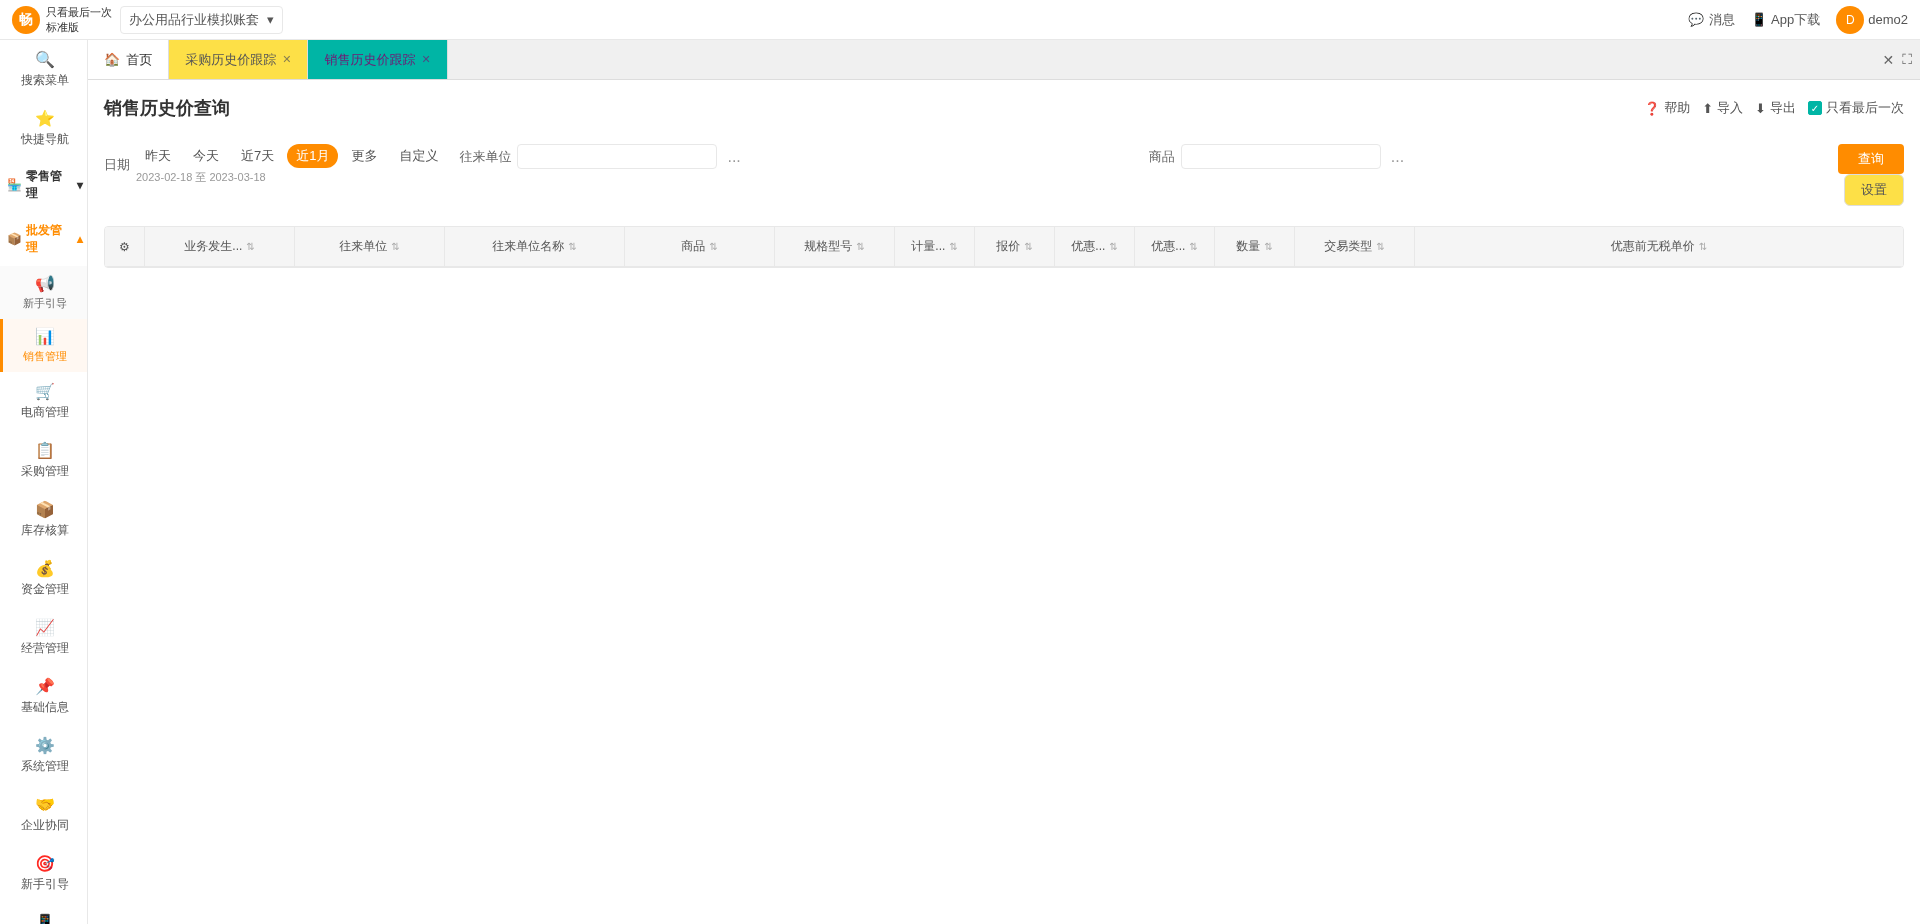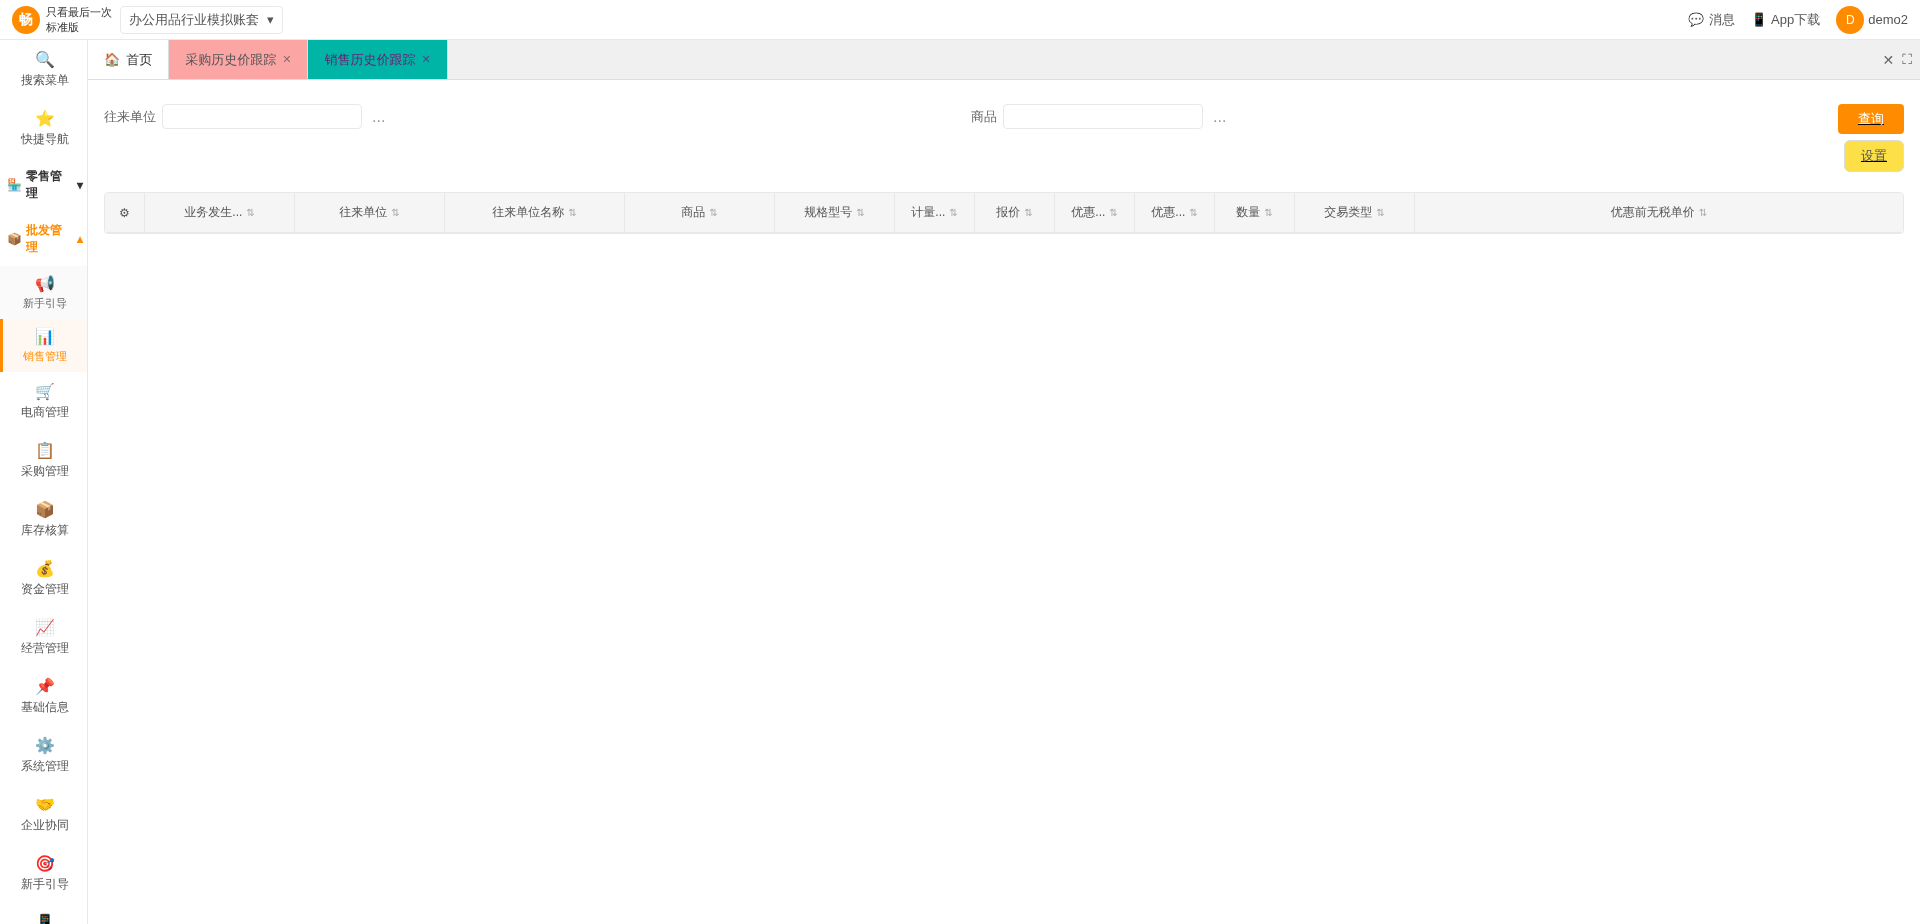--- a/index.html
+++ b/index.html
@@ -153,21 +153,21 @@
     .tab-item {
       height: 100%;
       padding: 0 16px;
       display: flex;
       align-items: center;
       gap: 6px;
       cursor: pointer;
       font-size: 13px;
       color: #555;
       border-right: 1px solid #ddd;
-      background: #fca5a5;
+      background: #fde047;
     }
     .tab-item.active {
       background: #00b5a5;
       color: #701a75;
     }
     .tab-home {
       background: #fff;
       color: #333;
     }
     .tab-close {
@@ -516,36 +516,71 @@
         <span class="tab-close">✕</span>
       </div>
       <div class="tab-bar-right">
         <span class="tab-bar-icon">✕</span>
         <span class="tab-bar-icon">⛶</span>
       </div>
     </div>
 
     <div class="page-content">
 
+      <div class="page-title-row">
+        <div class="page-title">销售历史价查询</div>
+        <div class="page-actions">
+          <div class="action-btn">
+            <span>❓</span>
+            <span>帮助</span>
+          </div>
+          <div class="action-btn">
+            <span>⬆</span>
+            <span>导入</span>
+          </div>
+          <div class="action-btn">
+            <span>⬇</span>
+            <span>导出</span>
+          </div>
+          <label class="checkbox-label">
+            <div class="checkbox-checked">✓</div>
+            <span>只看最后一次</span>
+          </label>
+        </div>
+      </div>
 
       <div class="filter-row">
+        <div class="filter-group">
+          <span class="filter-label">日期</span>
+          <div class="filter-date-col">
+            <div class="filter-date-btns">
+              <span class="date-btn">昨天</span>
+              <span class="date-btn">今天</span>
+              <span class="date-btn">近7天</span>
+              <span class="date-btn active">近1月</span>
+              <span class="date-btn">更多</span>
+              <span class="date-btn">自定义</span>
+            </div>
+            <div class="date-range-text">2023-02-18 至 2023-03-18</div>
+          </div>
+        </div>
 
         <div class="filter-input-group">
           <span class="filter-label">往来单位</span>
           <input class="filter-input" type="text" style="">
           <span class="filter-dots">...</span>
         </div>
 
         <div class="filter-input-group">
           <span class="filter-label">商品</span>
           <input class="filter-input" type="text" style="">
           <span class="filter-dots">...</span>
         </div>
 
-        <div style="display:flex;flex-direction:column;gap:6px;align-items:flex-end;margin-left:auto;text-decoration:underline;">
+        <div style="display:flex;flex-direction:column;align-items:flex-end;margin-left:auto;">
           <button class="query-btn">查询</button>
           <button class="set-btn">设置</button>
         </div>
       </div>
 
       <div class="table-container">
         <div class="table-header">
           <div class="th-cell th-settings">
             <span>⚙</span>
           </div>

